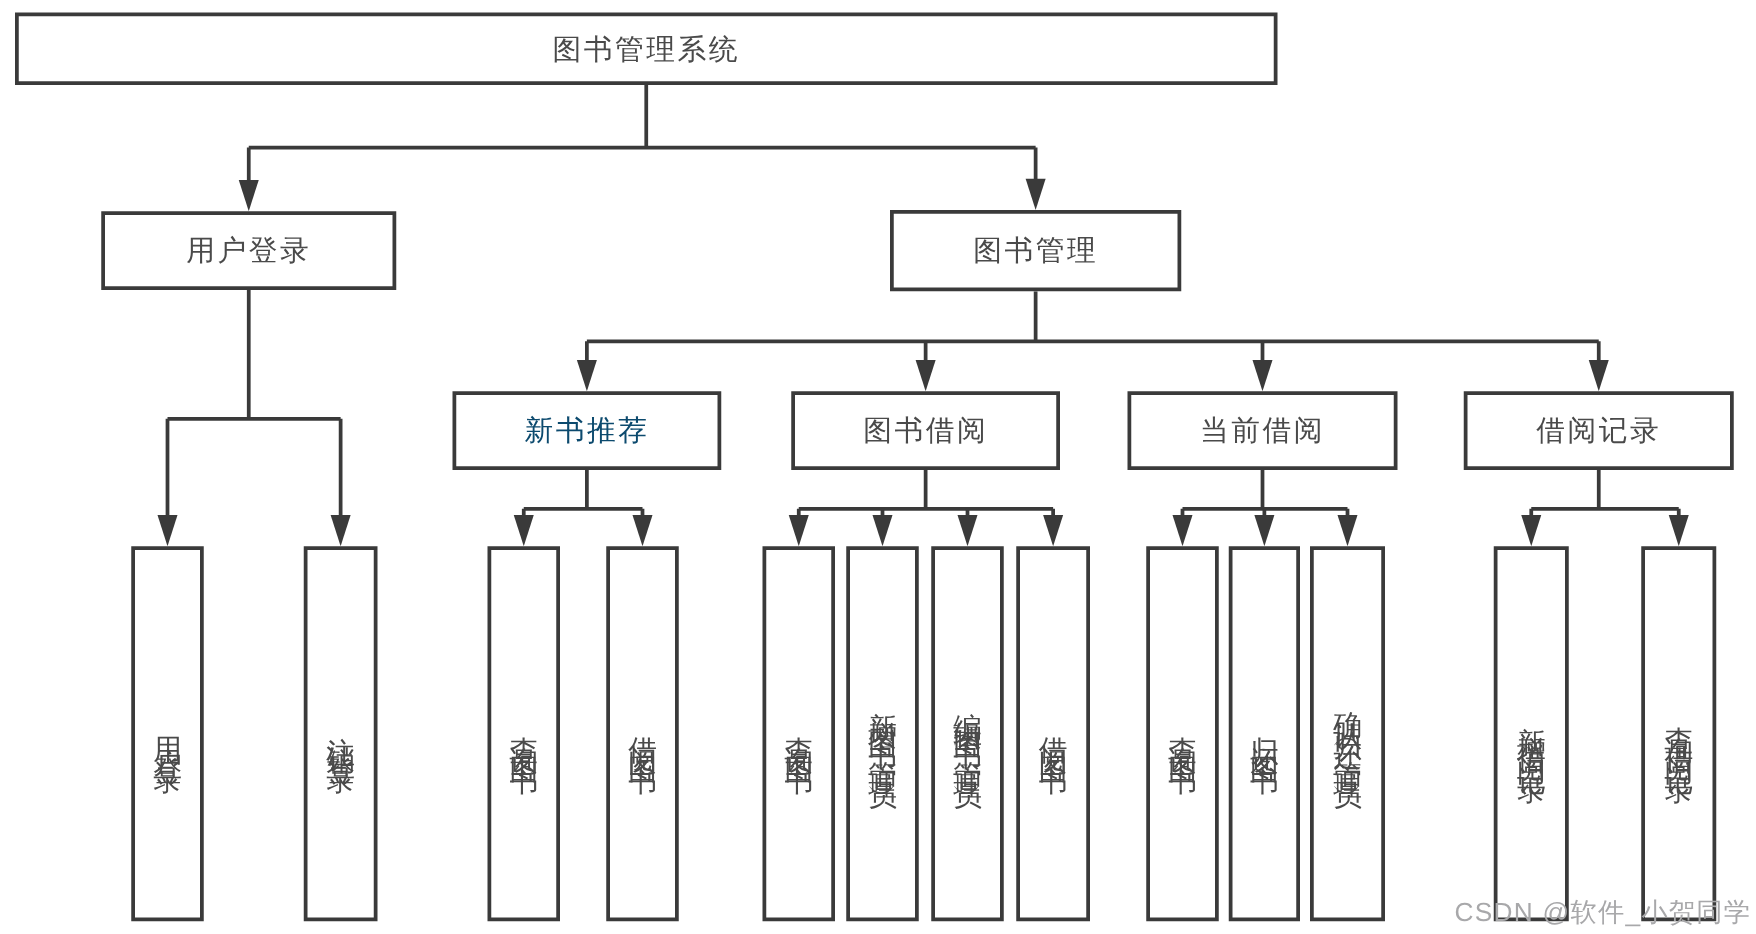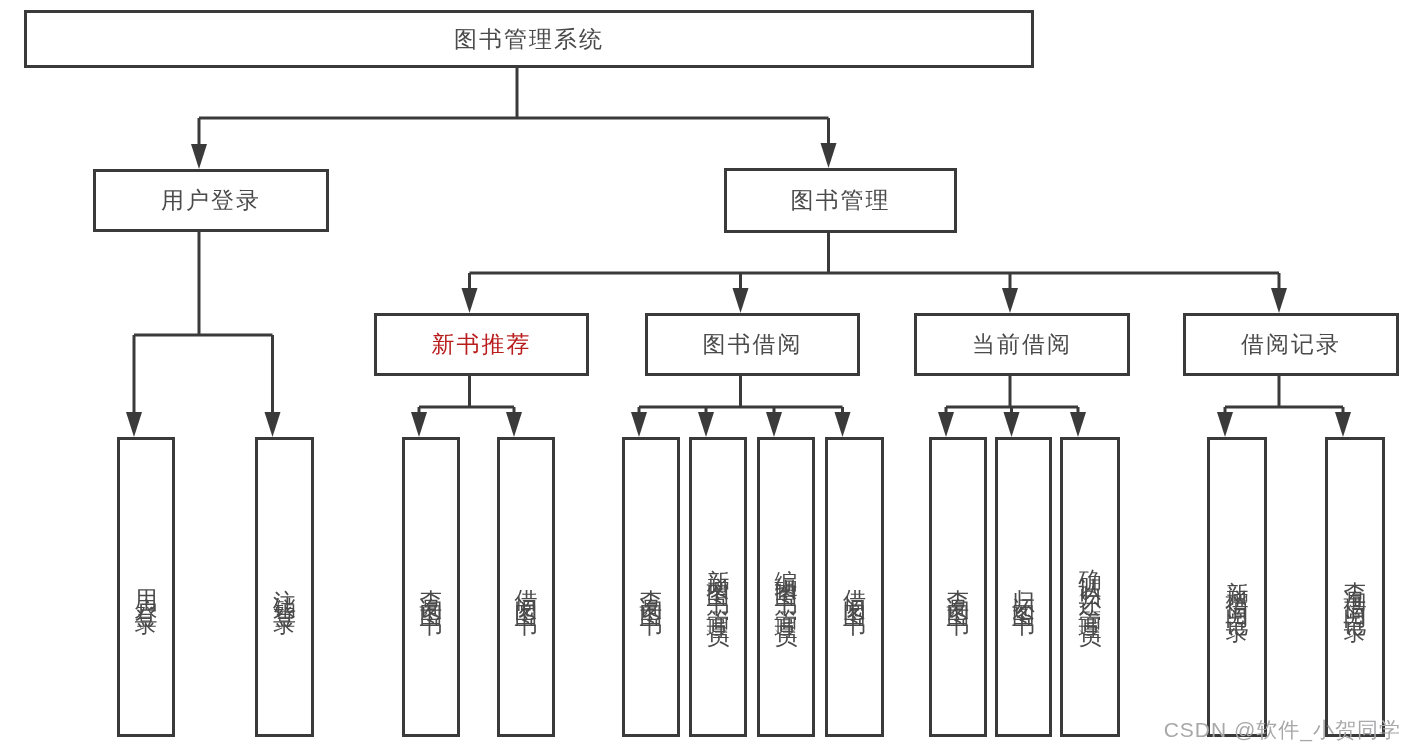--- a/index.html
+++ b/index.html
@@ -26,21 +26,20 @@
   }
   .node {
     position: absolute;
     box-sizing: border-box;
     border: 3px solid #3a3a3a;
     background: #ffffff;
     display: flex;
     align-items: center;
     justify-content: center;
     z-index: 2;
-    margin-left: 12px;
   }
   .node .label {
     color: #4a4a4a;
     font-size: 23px;
     letter-spacing: 2px;
     white-space: nowrap;
     line-height: 1;
   }
   .node.vertical .label {
     writing-mode: vertical-rl;
@@ -122,21 +121,21 @@
   <div class="node" style="left: 12px; top: 10px; width: 1010px; height: 58px; border-color: rgb(58, 58, 58);">
       <span class="label" style="color: rgb(74, 74, 74);">图书管理系统</span>
     </div>
   <div class="node" style="left: 81px; top: 169px; width: 236px; height: 63px; border-color: rgb(58, 58, 58);">
       <span class="label" style="color: rgb(74, 74, 74);">用户登录</span>
     </div>
   <div class="node" style="left: 712px; top: 168px; width: 233px; height: 65px; border-color: rgb(58, 58, 58); justify-content: center;">
       <span class="label" style="color: rgb(74, 74, 74);">图书管理</span>
     </div>
   <div class="node" style="left: 362px; top: 313px; width: 215px; height: 63px; border-color: rgb(58, 58, 58);">
-      <span class="label" style="color: #b91c1c;">新书推荐</span>
+      <span class="label" style="color: #0c4a6e;">新书推荐</span>
     </div>
   <div class="node" style="left: 633px; top: 313px; width: 215px; height: 63px; border-color: rgb(58, 58, 58);">
       <span class="label" style="color: rgb(74, 74, 74);">图书借阅</span>
     </div>
   <div class="node" style="left: 902px; top: 313px; width: 216px; height: 63px; border-color: rgb(58, 58, 58);">
       <span class="label" style="color: rgb(74, 74, 74);">当前借阅</span>
     </div>
   <div class="node" style="left: 1171px; top: 313px; width: 216px; height: 63px; border-color: rgb(58, 58, 58);">
       <span class="label" style="color: rgb(74, 74, 74);">借阅记录</span>
     </div>

